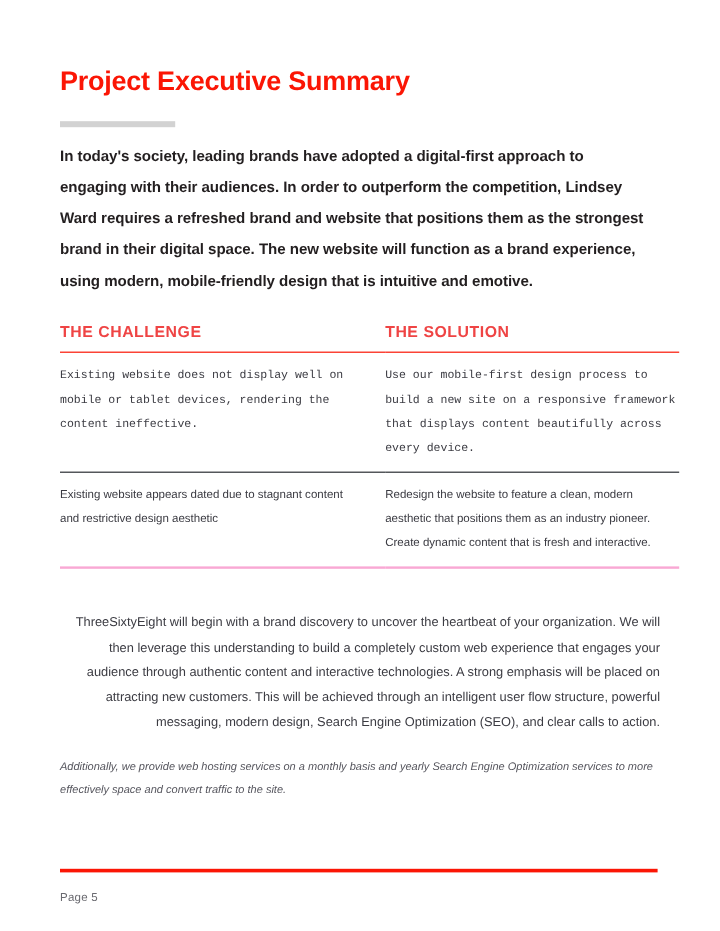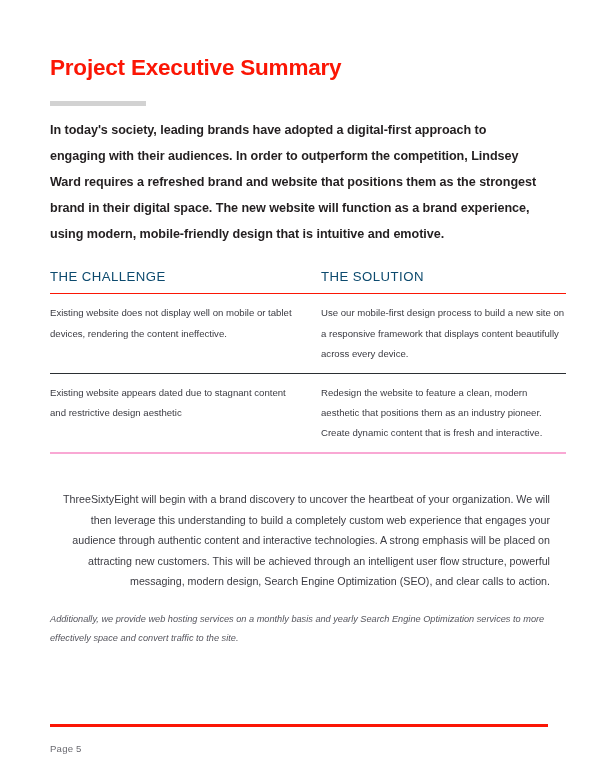--- a/index.html
+++ b/index.html
@@ -55,40 +55,40 @@
   
   .cmp-table {
     margin-top: 22px;
     width: 498px;
     border-collapse: collapse;
     table-layout: fixed;
   }
   .cmp-table th {
     text-align: left;
     font-size: 13.2px;
-    font-weight: normal;
+    font-weight: bold;
     letter-spacing: 0.45px;
-    color: #0c4a6e;
+    color: #ef4444;
     padding: 0 0 9px 0;
     border-bottom: 1.4px solid #fb1605;
     vertical-align: bottom;
   }
   .cmp-table th.col-left { width: 253px; padding-right: 18px; }
   .cmp-table th.col-right { width: 245px; margin-top: 22px; }
 
   .cmp-table td {
     font-size: 9.6px;
     line-height: 2.1;
     color: #3b3b42;
     vertical-align: top;
     padding: 9px 0 9px 0;
   }
   .cmp-table td.col-left { padding-right: 24px; }
 
-  .row-sep-dark td { border-bottom: 1.6px solid #2b2f33; }
+  .row-sep-dark td { border-bottom: 1.6px solid #2b2f33; font-family: Liberation Mono, monospace; }
   .row-sep-light td { border-bottom: 2px solid #f9a8d4; }
   .row-sep-bottom td { border-bottom: 2.2px solid #2b2f33; }
 
   
   .vision {
     margin-top: 35px;
   }
   .vision-heading {
     font-size: 12.4px;
     font-weight: bold;

